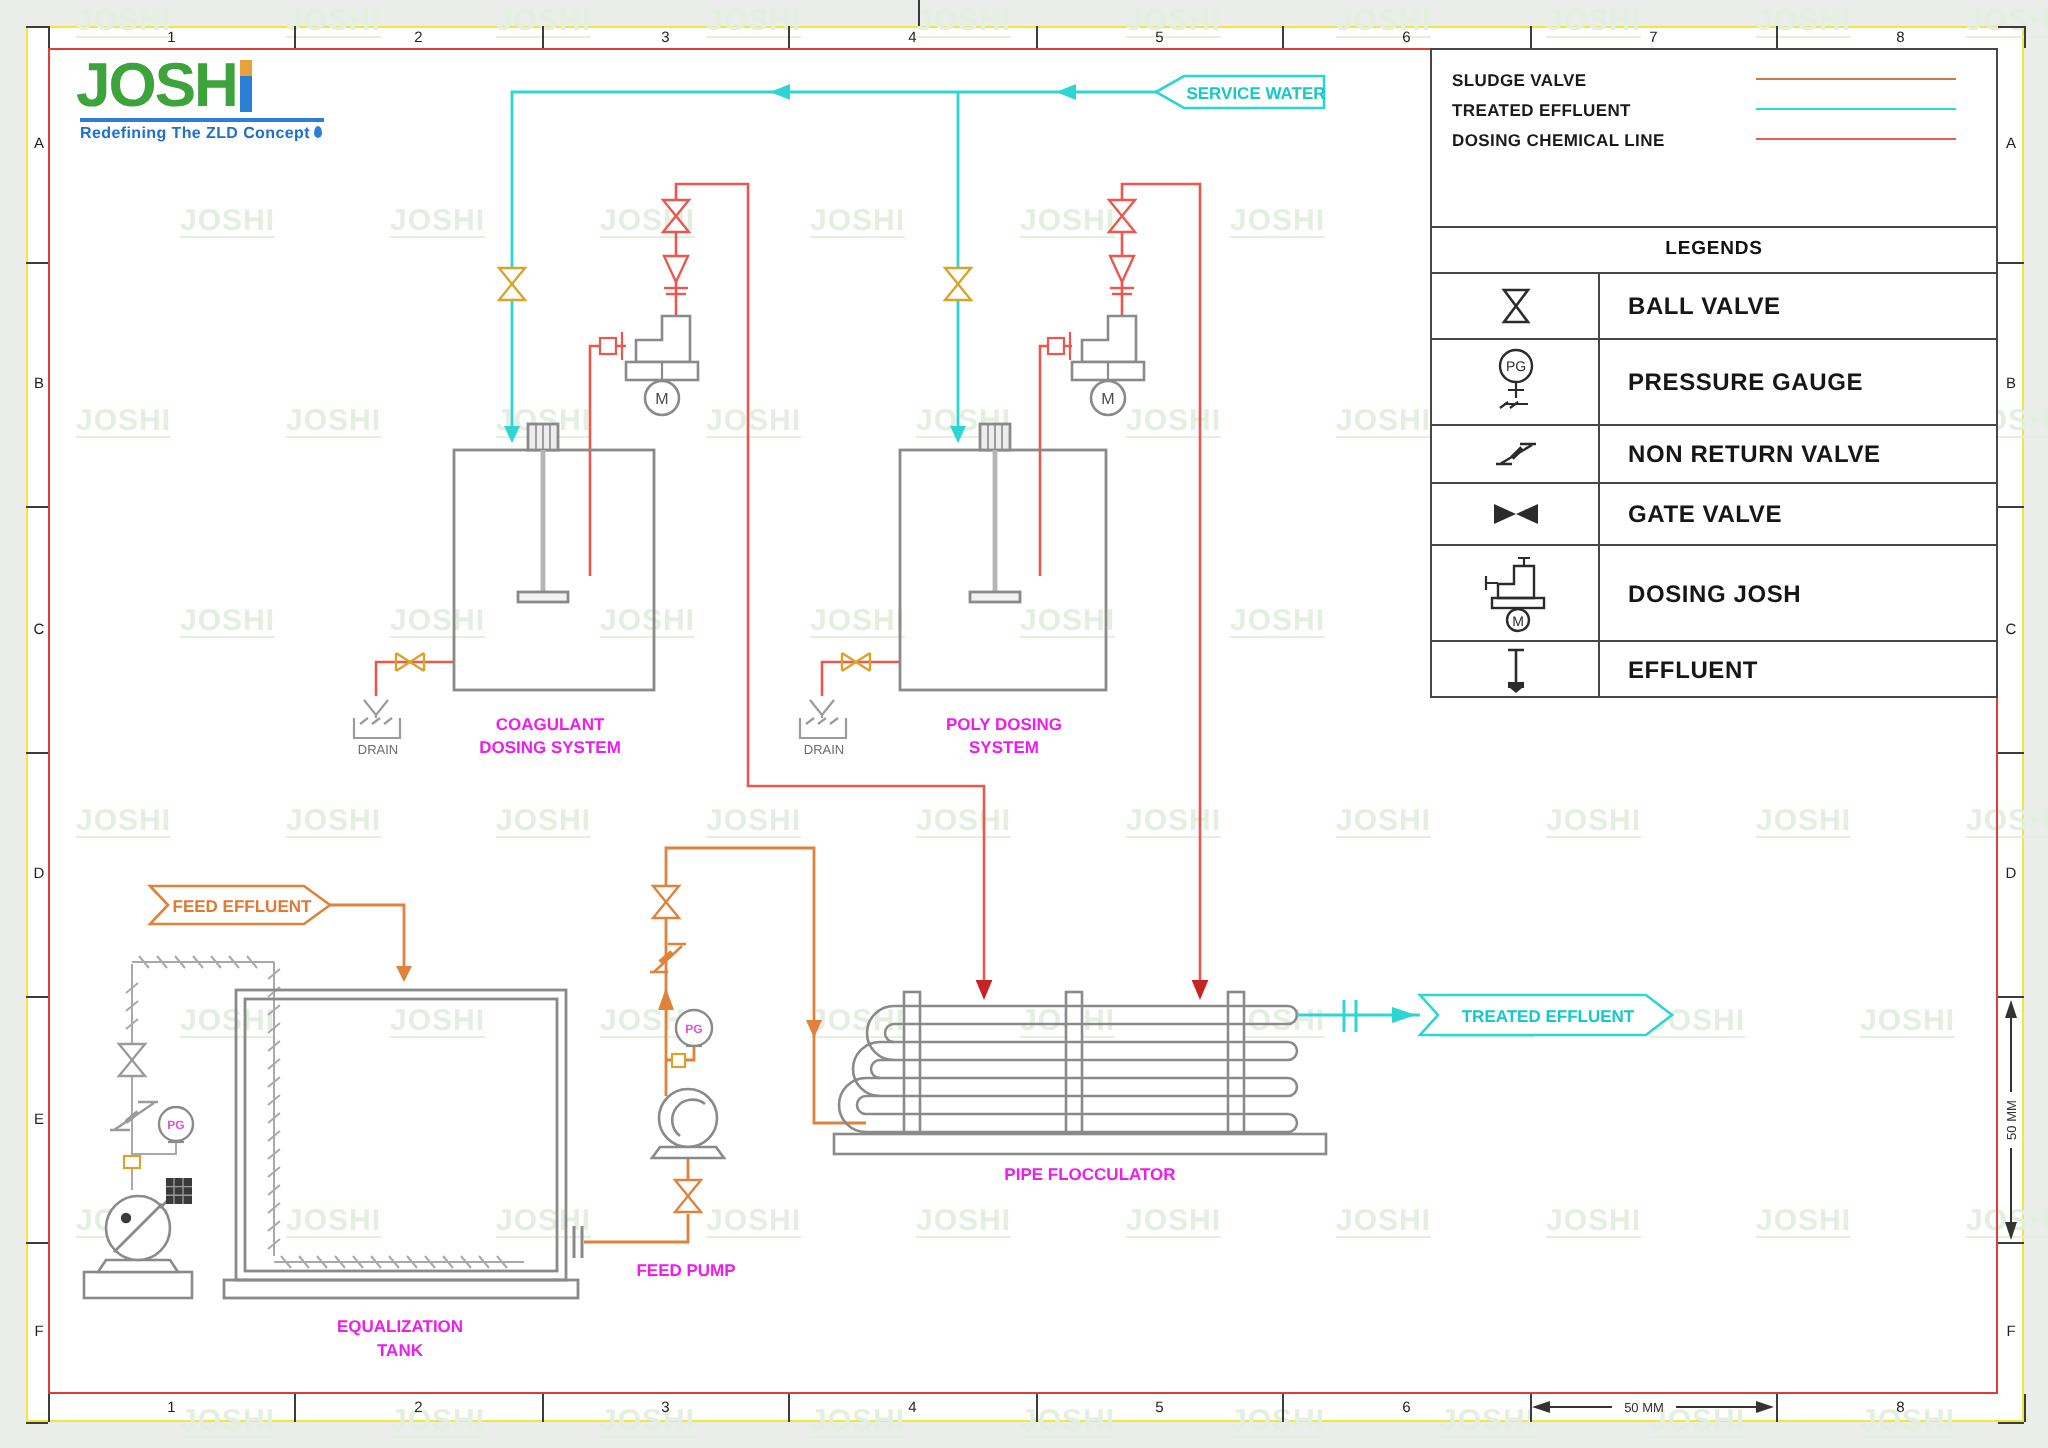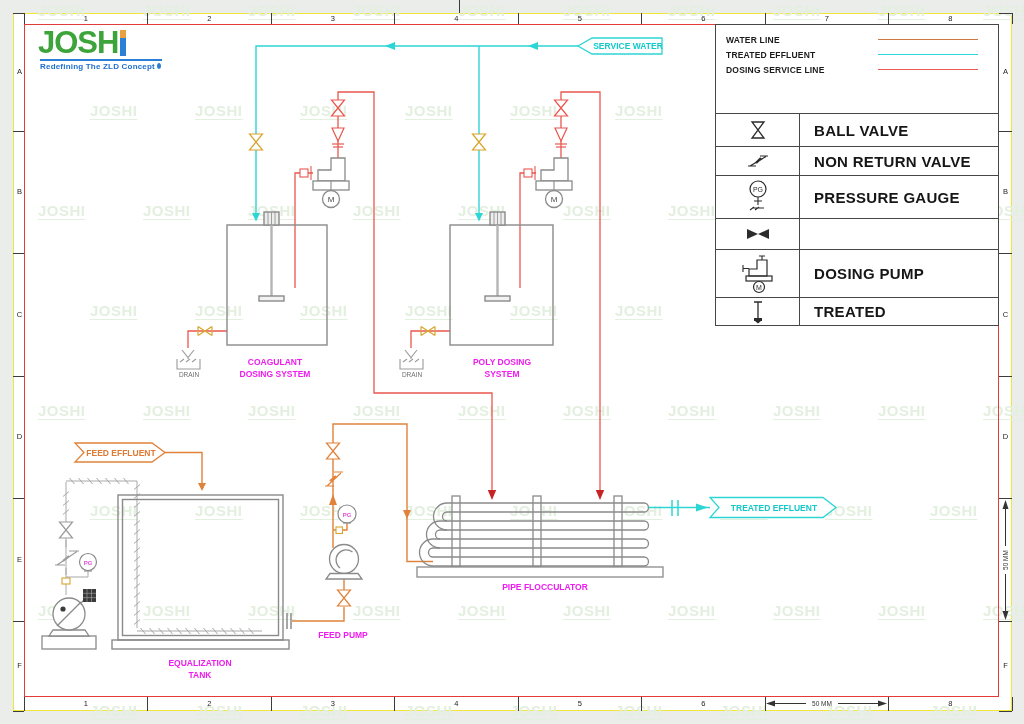--- a/index.html
+++ b/index.html
@@ -34,21 +34,21 @@
   .ll-row{display:flex;align-items:center;height:15px;padding:0 20px 0 10px;}
   .ll-label{flex:1;font-size:8.5px;font-weight:700;color:#1a1a1a;letter-spacing:.2px;}
   .ll-sample{width:100px;height:1.6px;}
   .ll-sample-air{width:100px;height:9px;}
   .legend-title{border:1.2px solid #474747;border-top:none;box-sizing:border-box;height:23px;background:#fff;
                 text-align:center;line-height:22px;font-size:9.5px;font-weight:700;color:#111;letter-spacing:.4px;}
   .legend-table{border:1.2px solid #474747;border-top:none;box-sizing:border-box;background:#fff;}
   .lg-row{display:flex;border-bottom:1px solid #474747;box-sizing:border-box;}
   .lg-row:last-child{border-bottom:none;}
   .lg-icon{width:84px;border-right:1px solid #474747;display:flex;align-items:center;justify-content:center;box-sizing:border-box;}
-  .lg-label{flex:1;display:flex;align-items:center;padding-left:14px;font-size:15px;font-weight:700;color:#161616;letter-spacing:.3px;}
+  .lg-label{flex:1;display:flex;align-items:center;padding-left:14px;font-size:12px;font-weight:700;color:#161616;letter-spacing:.3px;}
   
   .diagram{position:absolute;left:0;top:0;z-index:2;}
   .diagram text{font-family:"Liberation Sans",sans-serif;}
   .mag{fill:#ee1cee;font-size:8.5px;font-weight:700;text-anchor:middle;}
   .drain-t{fill:#6e6e6e;font-size:6.5px;text-anchor:middle;}
   .cy-t{fill:#15c9c9;font-size:8.5px;font-weight:700;text-anchor:middle;}
   .or-t{fill:#dd7a34;font-size:8.5px;font-weight:700;text-anchor:middle;}
   .pg-t{fill:#e24fd8;font-size:6px;font-weight:700;text-anchor:middle;}
   .m-t{fill:#4a4a4a;font-size:8px;text-anchor:middle;}
   .dim-t{fill:#333;font-size:6.5px;text-anchor:middle;}
@@ -204,89 +204,91 @@
       <span class="logo-brand">JOSH</span>
       <span class="pencil"></span>
     </div>
     <div class="logo-line"></div>
     <div class="logo-tag"><span>Redefining The ZLD Concept</span><span class="logo-drop"></span></div>
   </div>
 
   <div class="legend-wrap">
     <div class="ll-box">
       <div class="ll-row">
-        <span class="ll-label">WATER  LINE</span>
+        <span class="ll-label">SLUDGE  VALVE</span>
         <span class="ll-sample" style="background:#cd7a40"></span>
       </div>
       <div class="ll-row">
         <span class="ll-label">TREATED EFFLUENT</span>
         <span class="ll-sample" style="background:#2fd8d8"></span>
       </div>
       <div class="ll-row">
-        <span class="ll-label">DOSING SERVICE  LINE</span>
+        <span class="ll-label">DOSING CHEMICAL  LINE</span>
         <span class="ll-sample" style="background:#ef5b52"></span>
       </div>
     </div>
+    <div class="legend-title">LEGENDS</div>
     <div class="legend-table">
       <div class="lg-row" style="height:33px">
         <div class="lg-icon">
           <svg width="20" height="22" viewBox="0 0 20 22">
               <path d="M4,3 H16 L4,19 H16 Z" fill="none" stroke="#2b2b2b" stroke-width="1.3"></path>
             </svg>
         </div>
         <div class="lg-label">BALL VALVE</div>
-      </div>
-      <div class="lg-row" style="height:29px">
-        <div class="lg-icon">
-          <svg width="26" height="20" viewBox="0 0 26 20">
-            <path d="M3,15 H11 M15,5 H23 M5,15 L21,5.5" stroke="#2b2b2b" stroke-width="1.2" fill="none"></path>
-            <path d="M11,12 L16,7" stroke="#2b2b2b" stroke-width="2.4" fill="none"></path>
-          </svg>
-        </div>
-        <div class="lg-label">NON RETURN VALVE</div>
       </div>
       <div class="lg-row" style="height:43px">
         <div class="lg-icon">
           <svg width="28" height="36" viewBox="0 0 28 36">
             <circle cx="14" cy="10" r="8" fill="none" stroke="#2b2b2b" stroke-width="1.2"></circle>
             <text x="14" y="12.6" text-anchor="middle" font-size="7" fill="#2b2b2b">PG</text>
             <path d="M14,18 V26 M10,22 H18 M8,29 L20,29 M6,31 l4,-3 M11,31 l4,-3" stroke="#2b2b2b" stroke-width="1.1" fill="none"></path>
           </svg>
         </div>
         <div class="lg-label">PRESSURE GAUGE</div>
       </div>
+      <div class="lg-row" style="height:29px">
+        <div class="lg-icon">
+          <svg width="26" height="20" viewBox="0 0 26 20">
+            <path d="M3,15 H11 M15,5 H23 M5,15 L21,5.5" stroke="#2b2b2b" stroke-width="1.2" fill="none"></path>
+            <path d="M11,12 L16,7" stroke="#2b2b2b" stroke-width="2.4" fill="none"></path>
+          </svg>
+        </div>
+        <div class="lg-label">NON RETURN VALVE</div>
+      </div>
       <div class="lg-row" style="height:31px">
         <div class="lg-icon">
           <svg width="26" height="14" viewBox="0 0 26 14">
             <polygon points="2,2 13,7 2,12" fill="#2b2b2b"></polygon>
             <polygon points="24,2 13,7 24,12" fill="#2b2b2b"></polygon>
           </svg>
         </div>
+        <div class="lg-label">GATE VALVE</div>
       </div>
       <div class="lg-row" style="height:48px">
         <div class="lg-icon">
           <svg width="34" height="44" viewBox="0 0 34 44">
             <path d="M8,17 H16 V8 H26 V24 H8 Z" fill="none" stroke="#2b2b2b" stroke-width="1.2"></path>
             <rect x="5" y="24" width="26" height="5" fill="none" stroke="#2b2b2b" stroke-width="1.2"></rect>
             <path d="M2,13 V20 M2,16.5 H8 M21,8 V4 M18,4 H24" stroke="#2b2b2b" stroke-width="1.1" fill="none"></path>
             <circle cx="18" cy="35" r="5.5" fill="none" stroke="#2b2b2b" stroke-width="1.2"></circle>
             <text x="18" y="37.8" text-anchor="middle" font-size="7" fill="#2b2b2b">M</text>
           </svg>
         </div>
-        <div class="lg-label">DOSING PUMP</div>
+        <div class="lg-label">DOSING JOSH</div>
       </div>
       <div class="lg-row" style="height:27px">
         <div class="lg-icon">
           <svg width="14" height="24" viewBox="0 0 14 24">
             <path d="M3,2 H11 M7,2 V18" stroke="#2b2b2b" stroke-width="1.3" fill="none"></path>
             <rect x="3" y="18" width="8" height="3" fill="#2b2b2b"></rect>
             <polygon points="4,21 10,21 7,23.5" fill="#2b2b2b"></polygon>
           </svg>
         </div>
-        <div class="lg-label">TREATED</div>
+        <div class="lg-label">EFFLUENT</div>
       </div>
     </div>
   </div>
 
   <svg class="diagram" width="1024" height="724" viewBox="0 0 1024 724">
 
     <g stroke="#a9a9a9" stroke-width="1" fill="none">
       <path d="M66,588 V518"></path>
       <path d="M66,595 L66,588"></path>
       <path d="M66,575 L66,568"></path>

